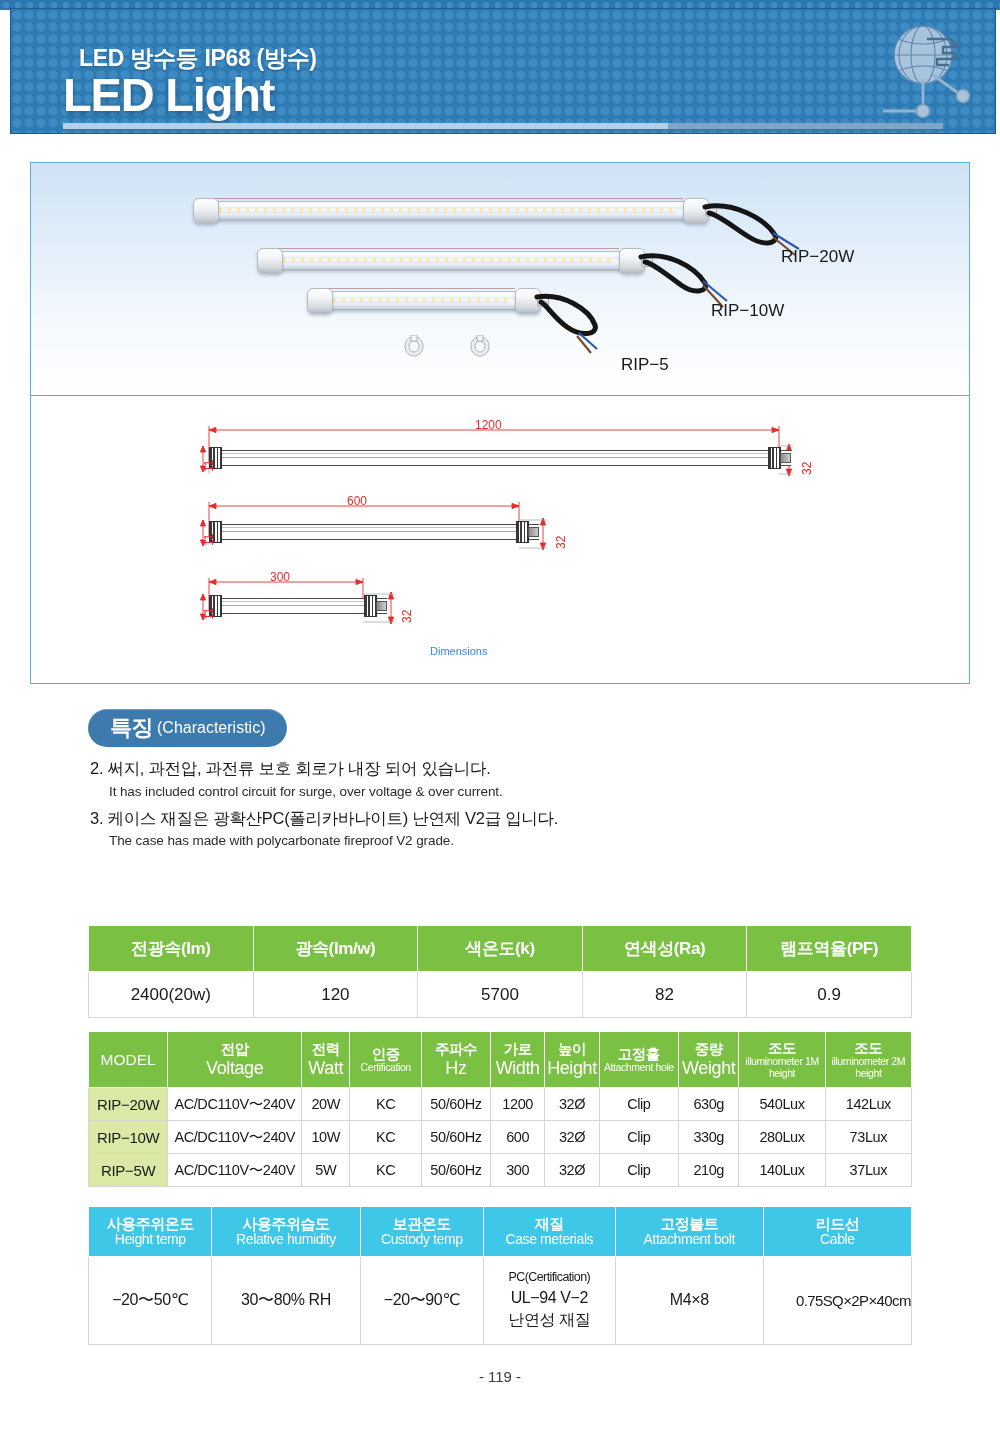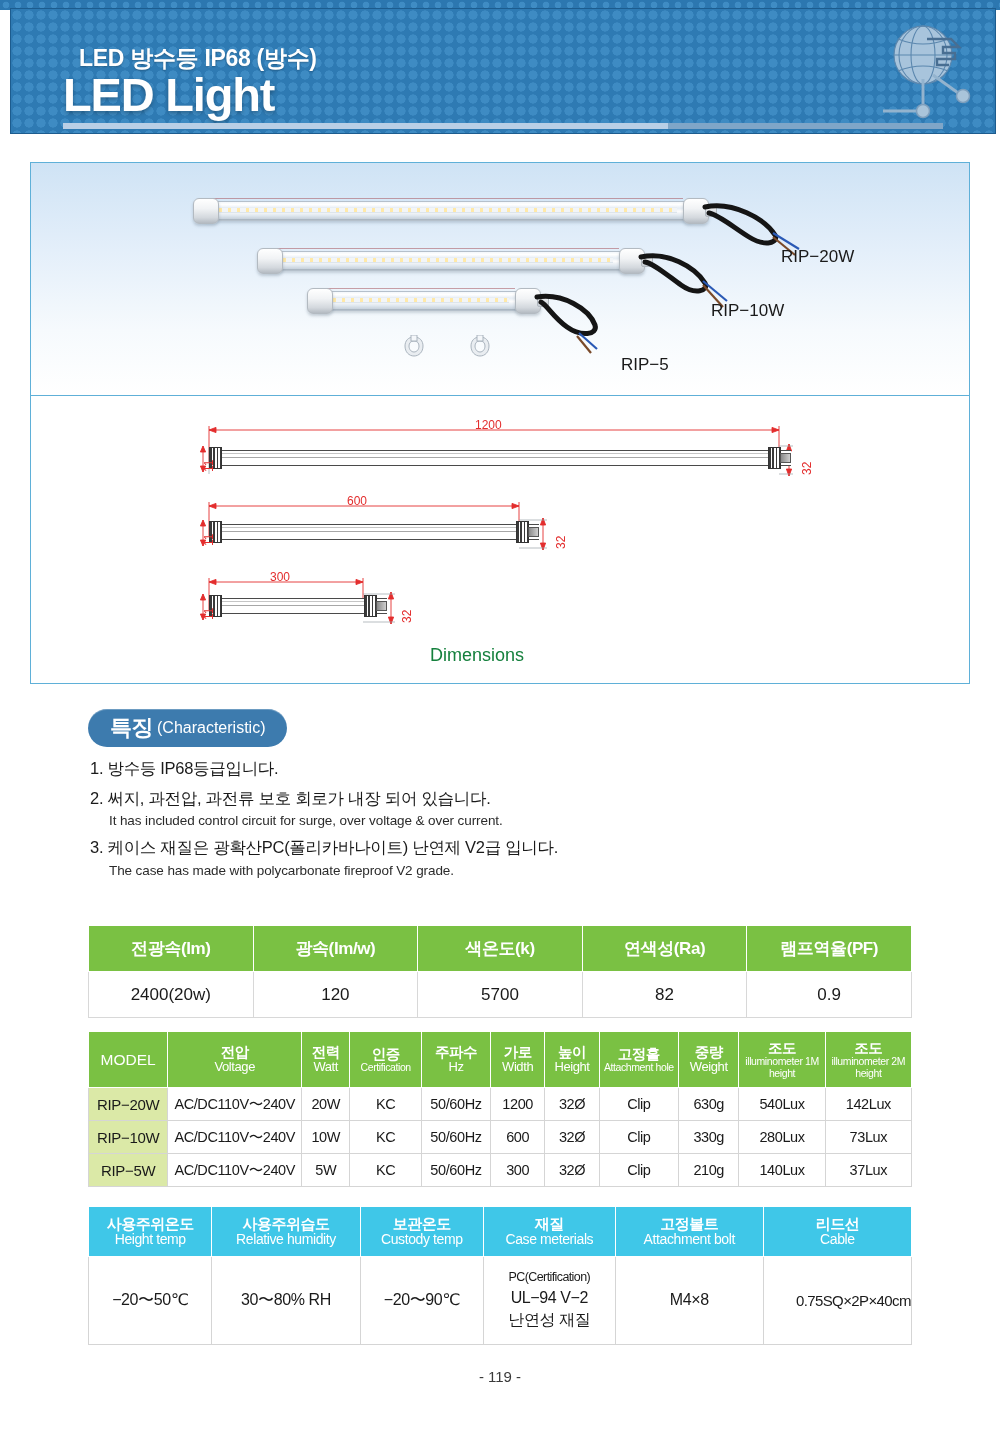--- a/index.html
+++ b/index.html
@@ -87,21 +87,21 @@
     font-family: "Liberation Sans", sans-serif;
   }
   .clip { position: absolute; width: 22px; height: 24px; }
 
   
   .dim-panel {
     position: absolute; left: 30px; top: 396px; width: 940px; height: 288px;
     border: 1px solid #5fb0d8; border-top: none; background: #ffffff; overflow: hidden;
   }
   .dim-caption {
-    position: absolute; left: 430px; top: 645px; font-size: 18px; color: #15803d;
+    position: absolute; left: 430px; top: 645px; font-size: 11px; color: #3b82f6;
   }
   .dimnum { position: absolute; font-size: 12px; color: #e32d2d; font-family: "Liberation Sans", sans-serif; }
   .dimnum.vert { transform: rotate(-90deg); transform-origin: left top; }
 
   
   .dtube { position: absolute; }
   .dtube .body {
     position: absolute; left: 0; top: 0; height: 16px; width: 100%;
     background: linear-gradient(to bottom,
       #ffffff 0%, #ffffff 16%, #9a9a9a 17%, #ffffff 19%,
@@ -151,21 +151,21 @@
     border: 1px solid #d8d8d8; border-top: none;
   }
 
   
   #spec-table { left: 88px; top: 1031px; width: 824px; }
   #spec-table th {
     background: #7ac143; color: #ffffff; border: 1px solid #ffffff;
     height: 56px; padding: 2px 1px; line-height: 1.12;
   }
   #spec-table th .ko { display: block; font-size: 14.5px; font-weight: bold; letter-spacing: -0.5px; }
-  #spec-table th .en { display: block; font-size: 13px; font-weight: normal; letter-spacing: -0.4px; }
+  #spec-table th .en { display: block; font-size: 18px; font-weight: normal; letter-spacing: -0.4px; }
   #spec-table th .en.sm { font-size: 10.5px; letter-spacing: -0.4px; }
   #spec-table th .single { display: block; font-size: 15.5px; font-weight: normal; }
   #spec-table td {
     background: #ffffff; color: #1a1a1a; font-size: 14.5px; height: 33px;
     border: 1px solid #d5d5d5; letter-spacing: -0.4px;
   }
   #spec-table td.model { background: #dbe9a7; font-size: 15px; letter-spacing: -0.3px; }
 
   
   #env-table { left: 88px; top: 1206px; width: 824px; }
@@ -380,23 +380,20 @@
 
 <div class="dim-caption">Dimensions</div>
 
 <div class="char-badge">
   <span class="ko">특징</span>
   <span class="en">(Characteristic)</span>
 </div>
 
 <div class="char-list">
   <div class="char-item">
-    <div class="char-ko">1. 방수등 IP68등급입니다.</div>
-  </div>
-  <div class="char-item">
     <div class="char-ko">2. 써지, 과전압, 과전류 보호 회로가 내장 되어 있습니다.</div>
     <div class="char-en">It has included control circuit for surge, over voltage &amp; over current.</div>
   </div>
   <div class="char-item">
     <div class="char-ko">3. 케이스 재질은 광확산PC(폴리카바나이트) 난연제 V2급 입니다.</div>
     <div class="char-en">The case has made with polycarbonate fireproof V2 grade.</div>
   </div>
 </div>
 
 <table class="tbl" id="lumen-table">

